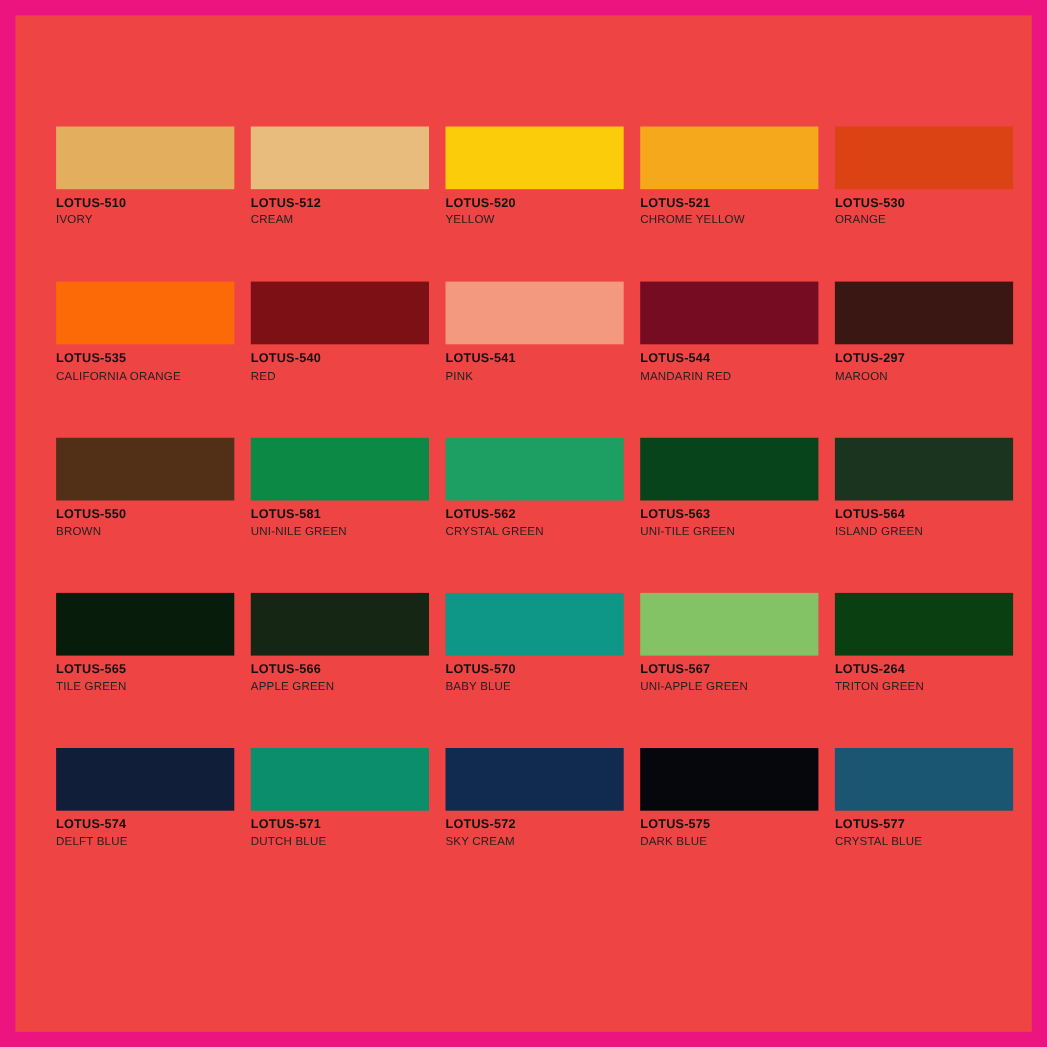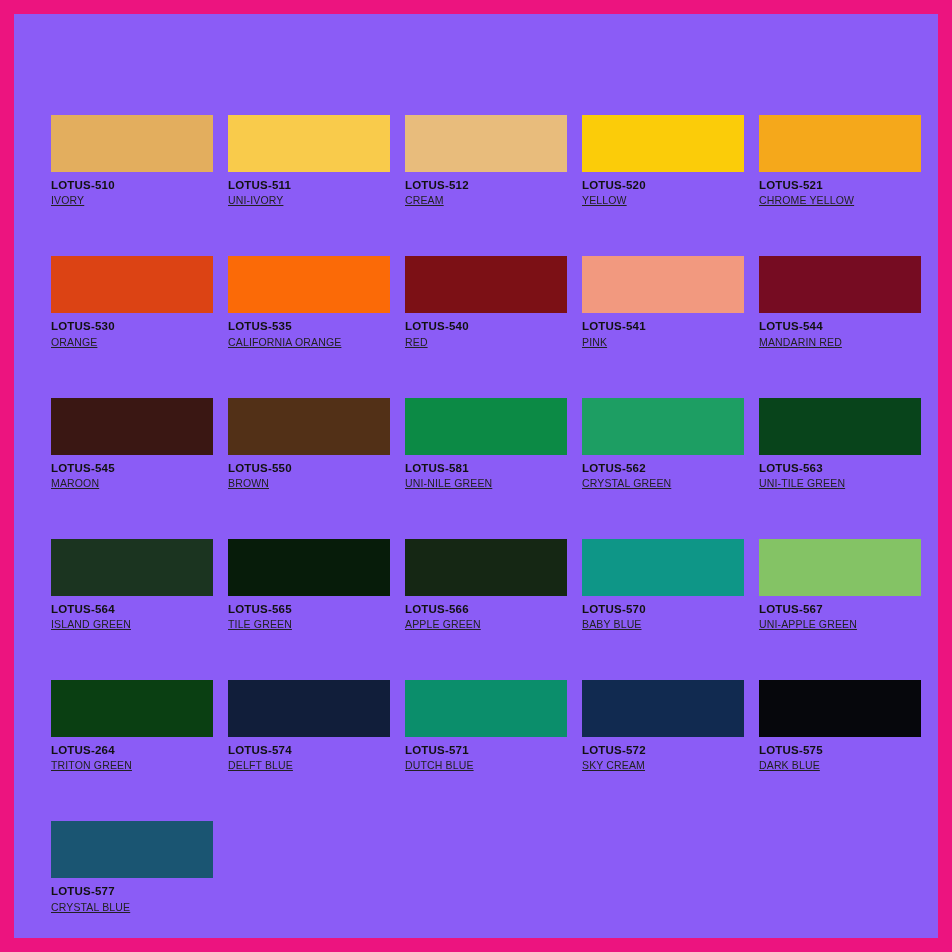--- a/index.html
+++ b/index.html
@@ -52,37 +52,31 @@
     white-space: nowrap;
   }
   .swatch-name {
     font-size: 10.5px;
     font-weight: normal;
     color: #222222;
     letter-spacing: 0.15px;
     margin-top: 2px;
     line-height: 1.15;
     white-space: nowrap;
-    text-decoration: underline;
   }
 </style>
 </head>
 <body style="background: rgb(236, 20, 127);">
 
-<div id="chart-frame" style="background: #8b5cf6;">
+<div id="chart-frame" style="background: #ef4444;">
   <div id="swatch-grid">
       <div class="swatch-cell">
         <div class="swatch-chip" style="background-color: rgb(227, 174, 94);"></div>
         <div class="swatch-code">LOTUS-510</div>
         <div class="swatch-name">IVORY</div>
-      </div>
-      <div class="swatch-cell">
-        <div class="swatch-chip" style="background-color: rgb(249, 203, 75);"></div>
-        <div class="swatch-code">LOTUS-511</div>
-        <div class="swatch-name">UNI-IVORY</div>
       </div>
       <div class="swatch-cell">
         <div class="swatch-chip" style="background-color: rgb(232, 188, 124);"></div>
         <div class="swatch-code">LOTUS-512</div>
         <div class="swatch-name">CREAM</div>
       </div>
       <div class="swatch-cell">
         <div class="swatch-chip" style="background-color: rgb(251, 204, 9);"></div>
         <div class="swatch-code">LOTUS-520</div>
         <div class="swatch-name">YELLOW</div>
@@ -112,21 +106,21 @@
         <div class="swatch-code">LOTUS-541</div>
         <div class="swatch-name">PINK</div>
       </div>
       <div class="swatch-cell">
         <div class="swatch-chip" style="background-color: rgb(118, 12, 34);"></div>
         <div class="swatch-code">LOTUS-544</div>
         <div class="swatch-name">MANDARIN RED</div>
       </div>
       <div class="swatch-cell">
         <div class="swatch-chip" style="background-color: rgb(58, 23, 19);"></div>
-        <div class="swatch-code">LOTUS-545</div>
+        <div class="swatch-code">LOTUS-297</div>
         <div class="swatch-name">MAROON</div>
       </div>
       <div class="swatch-cell">
         <div class="swatch-chip" style="background-color: rgb(82, 48, 23);"></div>
         <div class="swatch-code">LOTUS-550</div>
         <div class="swatch-name">BROWN</div>
       </div>
       <div class="swatch-cell">
         <div class="swatch-chip" style="background-color: rgb(12, 138, 69);"></div>
         <div class="swatch-code">LOTUS-581</div>

